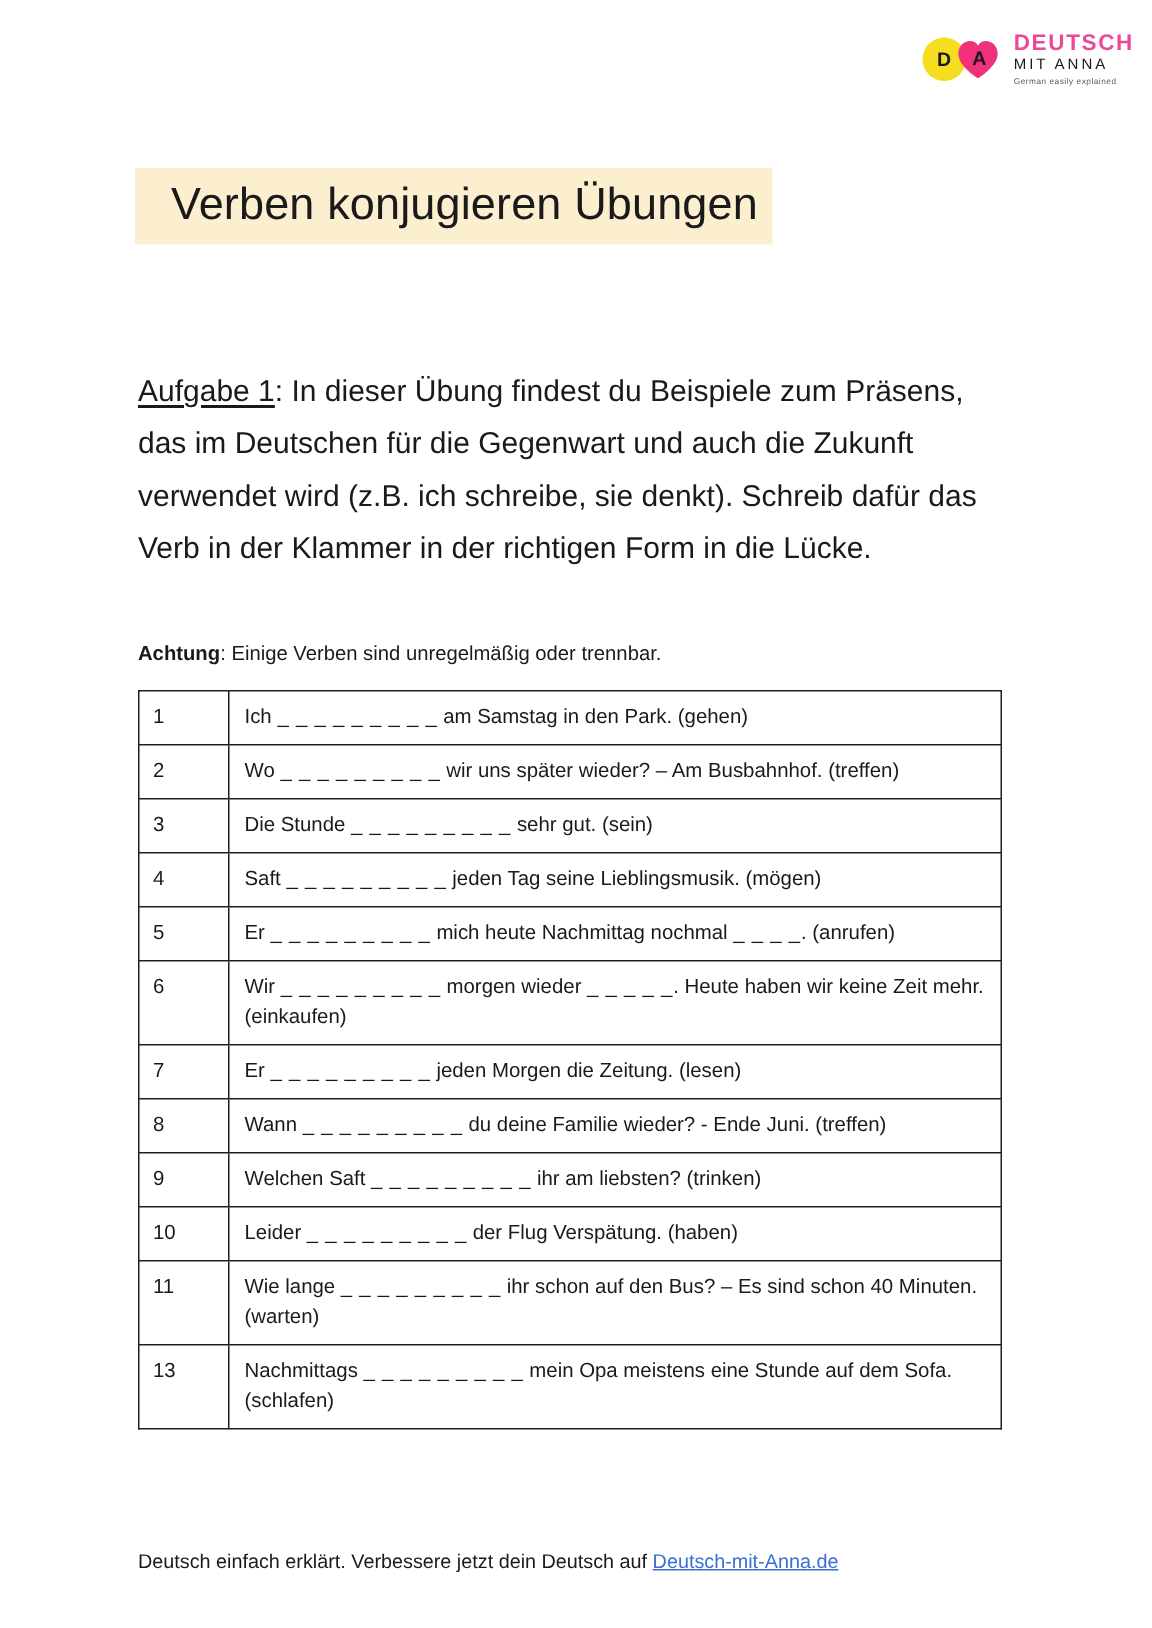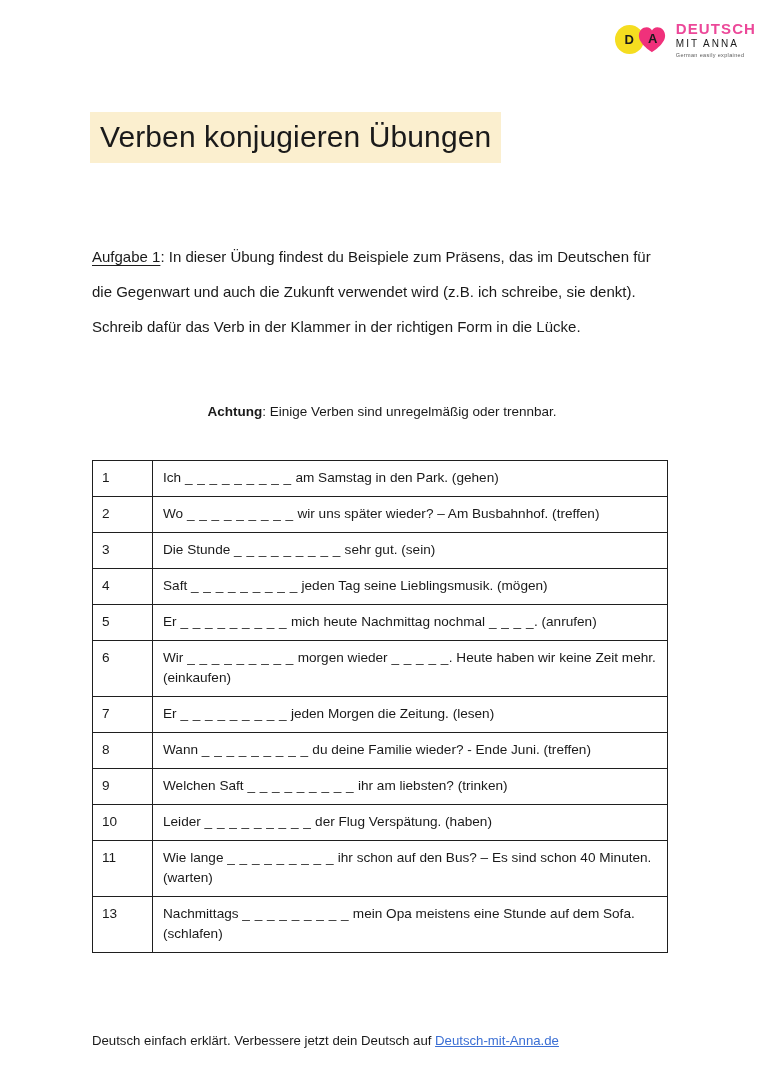--- a/index.html
+++ b/index.html
@@ -102,50 +102,49 @@
 
   
   .title {
     position: absolute;
     left: 90px;
     top: 112px;
     font-size: 30px;
     font-weight: normal;
     letter-spacing: 0.1px;
     background: #FBEFCF;
-    padding: 8px 10px 9px 10px;
+    padding: 8px 10px 9px 24px;
     margin: 0;
     display: inline-block;
     color: #1a1a1a;
   }
 
   
   .intro {
     position: absolute;
     left: 92px;
     top: 224px;
     width: 580px;
-    font-size: 15px;
+    font-size: 20px;
     line-height: 35px;
     color: #1a1a1a;
   }
   .intro .u {
     text-decoration: underline;
     text-underline-offset: 3px;
   }
 
   .achtung {
     position: absolute;
     left: 92px;
-    top: 388px;
+    top: 412px;
     width: 580px;
     font-size: 13.5px;
     line-height: 20px;
     color: #1a1a1a;
-    text-align: center;
   }
   .achtung b { font-weight: bold; }
 
   
   .ex-table {
     position: absolute;
     left: 92px;
     top: 460px;
     width: 576px;
     border-collapse: collapse;

